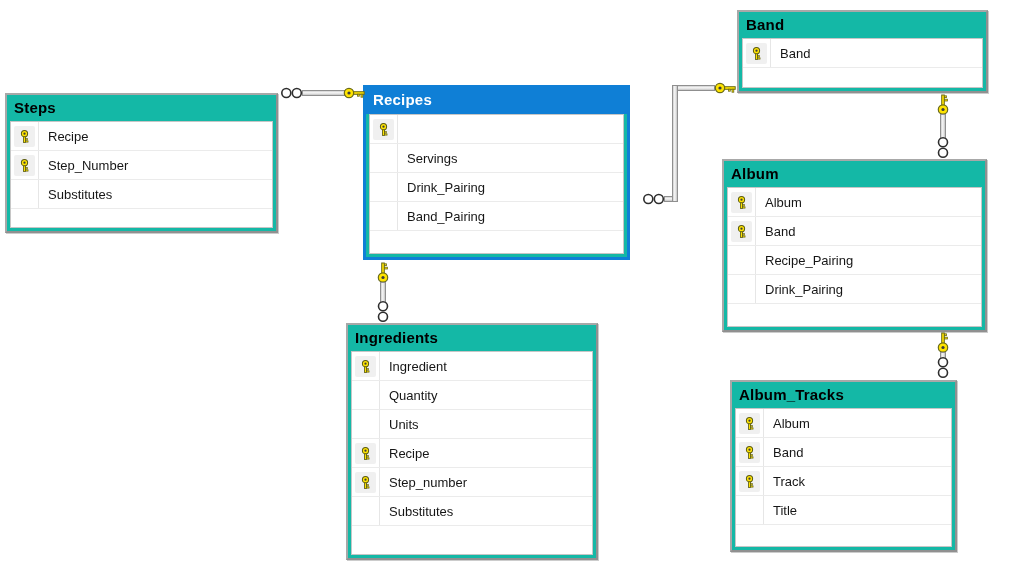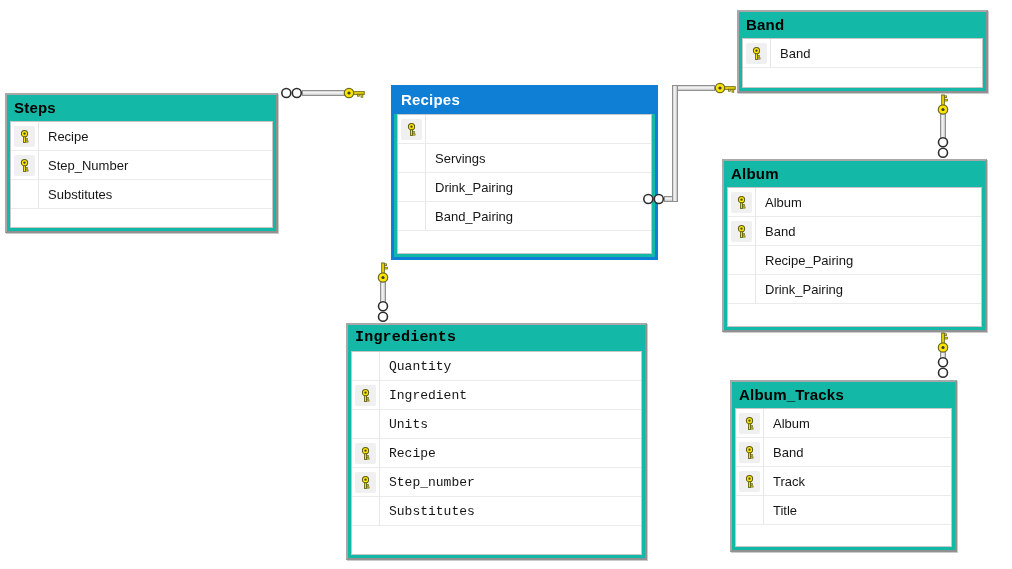--- a/index.html
+++ b/index.html
@@ -104,21 +104,21 @@
                 <use href="#key-small"></use>
               </svg>
       </span>
     </span>
     <span class="row-label">Substitutes</span>
   </div>
         <div class="row empty"></div>
       </div>
   </div>
 
-  <div class="db-table selected" style="left:363px;top:85px;width:267px;height:175px;margin-left:28px;">
+  <div class="db-table selected" style="left:363px;top:85px;width:267px;height:175px;">
     <div class="db-header">Recipes</div>
     <div class="rows-panel">
         <div class="row">
     <span class="icon-cell">
       <span class="key-box">
         <svg width="15" height="15" viewBox="0 0 16 16">
                 <use href="#key-small"></use>
               </svg>
       </span>
     </span>
@@ -150,42 +150,42 @@
                 <use href="#key-small"></use>
               </svg>
       </span>
     </span>
     <span class="row-label">Band_Pairing</span>
   </div>
         <div class="row empty"></div>
       </div>
   </div>
 
-  <div class="db-table" style="left:346px;top:323px;width:301px;height:237px;font-family:Liberation Mono, monospace;">
+  <div class="db-table" style="left:346px;top:323px;width:252px;height:237px;">
     <div class="db-header">Ingredients</div>
     <div class="rows-panel">
         <div class="row">
     <span class="icon-cell">
+      <span class="key-box">
+        <svg width="15" height="15" viewBox="0 0 16 16">
+                <use href="#key-small"></use>
+              </svg>
+      </span>
+    </span>
+    <span class="row-label">Ingredient</span>
+  </div>
+        <div class="row">
+    <span class="icon-cell">
       <span class="key-box" style="visibility: hidden;">
         <svg width="15" height="15" viewBox="0 0 16 16">
                 <use href="#key-small"></use>
               </svg>
       </span>
     </span>
     <span class="row-label">Quantity</span>
-  </div>
-        <div class="row">
-    <span class="icon-cell">
-      <span class="key-box">
-        <svg width="15" height="15" viewBox="0 0 16 16">
-                <use href="#key-small"></use>
-              </svg>
-      </span>
-    </span>
-    <span class="row-label">Ingredient</span>
   </div>
         <div class="row">
     <span class="icon-cell">
       <span class="key-box" style="visibility: hidden;">
         <svg width="15" height="15" viewBox="0 0 16 16">
                 <use href="#key-small"></use>
               </svg>
       </span>
     </span>
     <span class="row-label">Units</span>

